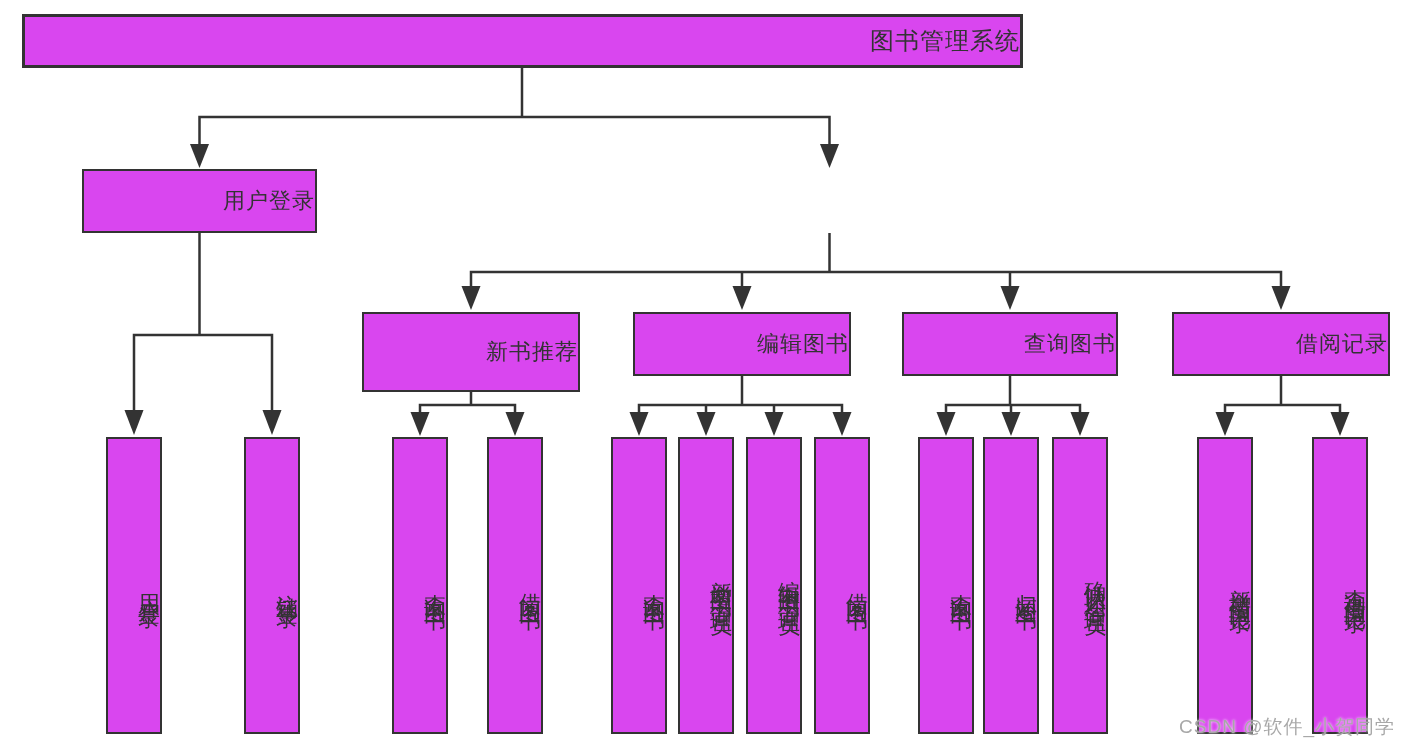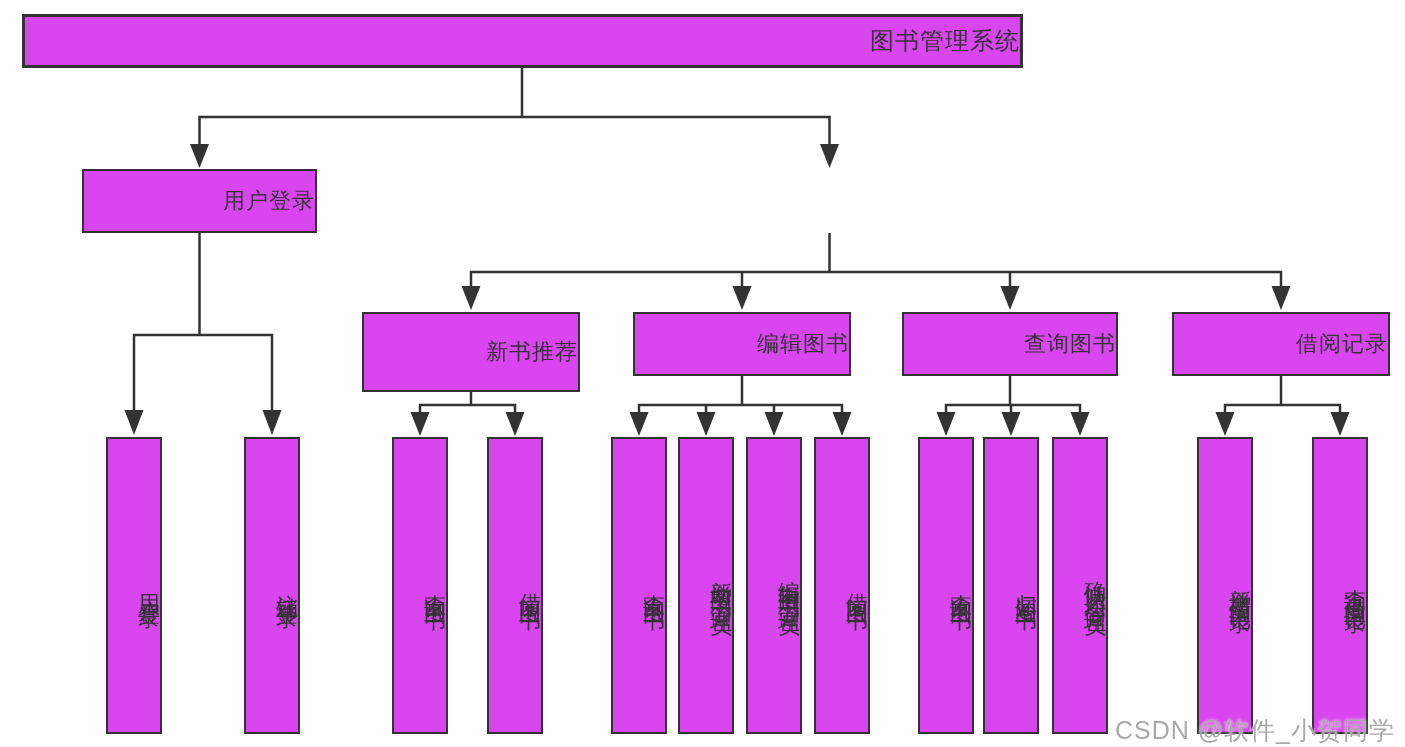--- a/index.html
+++ b/index.html
@@ -46,21 +46,21 @@
     text-orientation: mixed;
     font-size: 22px;
     letter-spacing: 5px;
     line-height: 1;
     white-space: nowrap;
   }
   .watermark {
     position: absolute;
     right: 10px;
     top: 714px;
-    font-size: 25px;
+    font-size: 19px;
     color: #a8a8a8;
     letter-spacing: 1px;
     z-index: 3;
     text-shadow: 0 0 3px #ffffff;
     white-space: nowrap;
   }
 </style>
 </head>
 <body>
 

